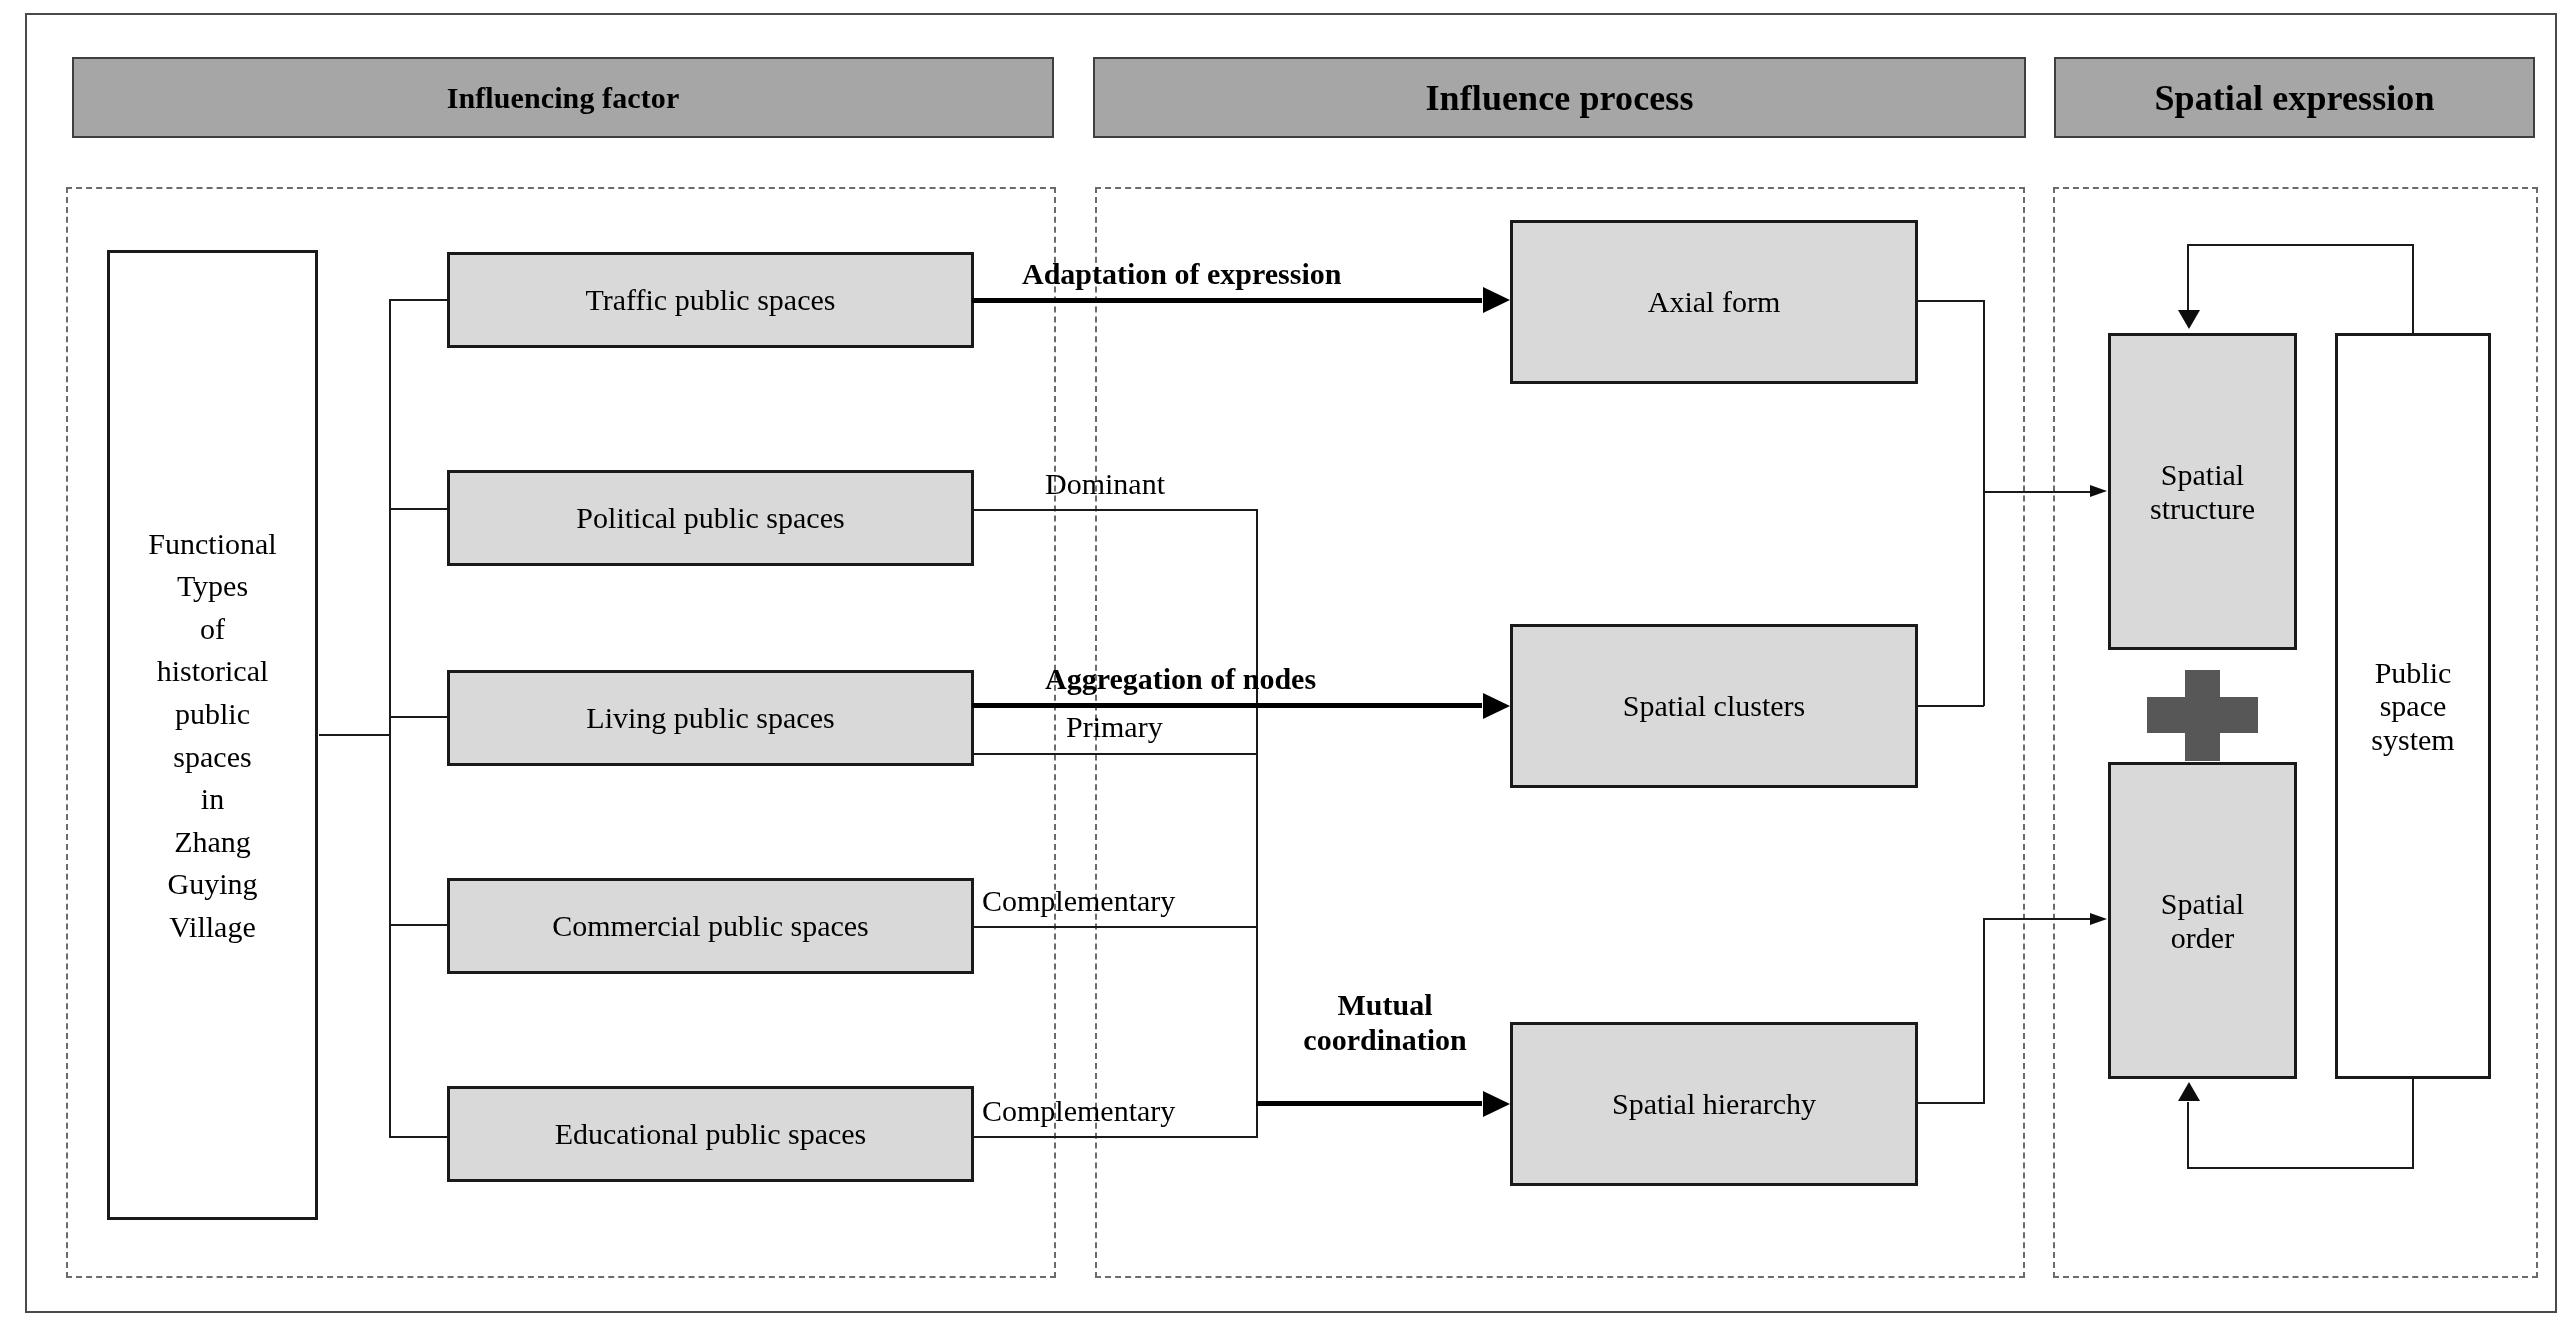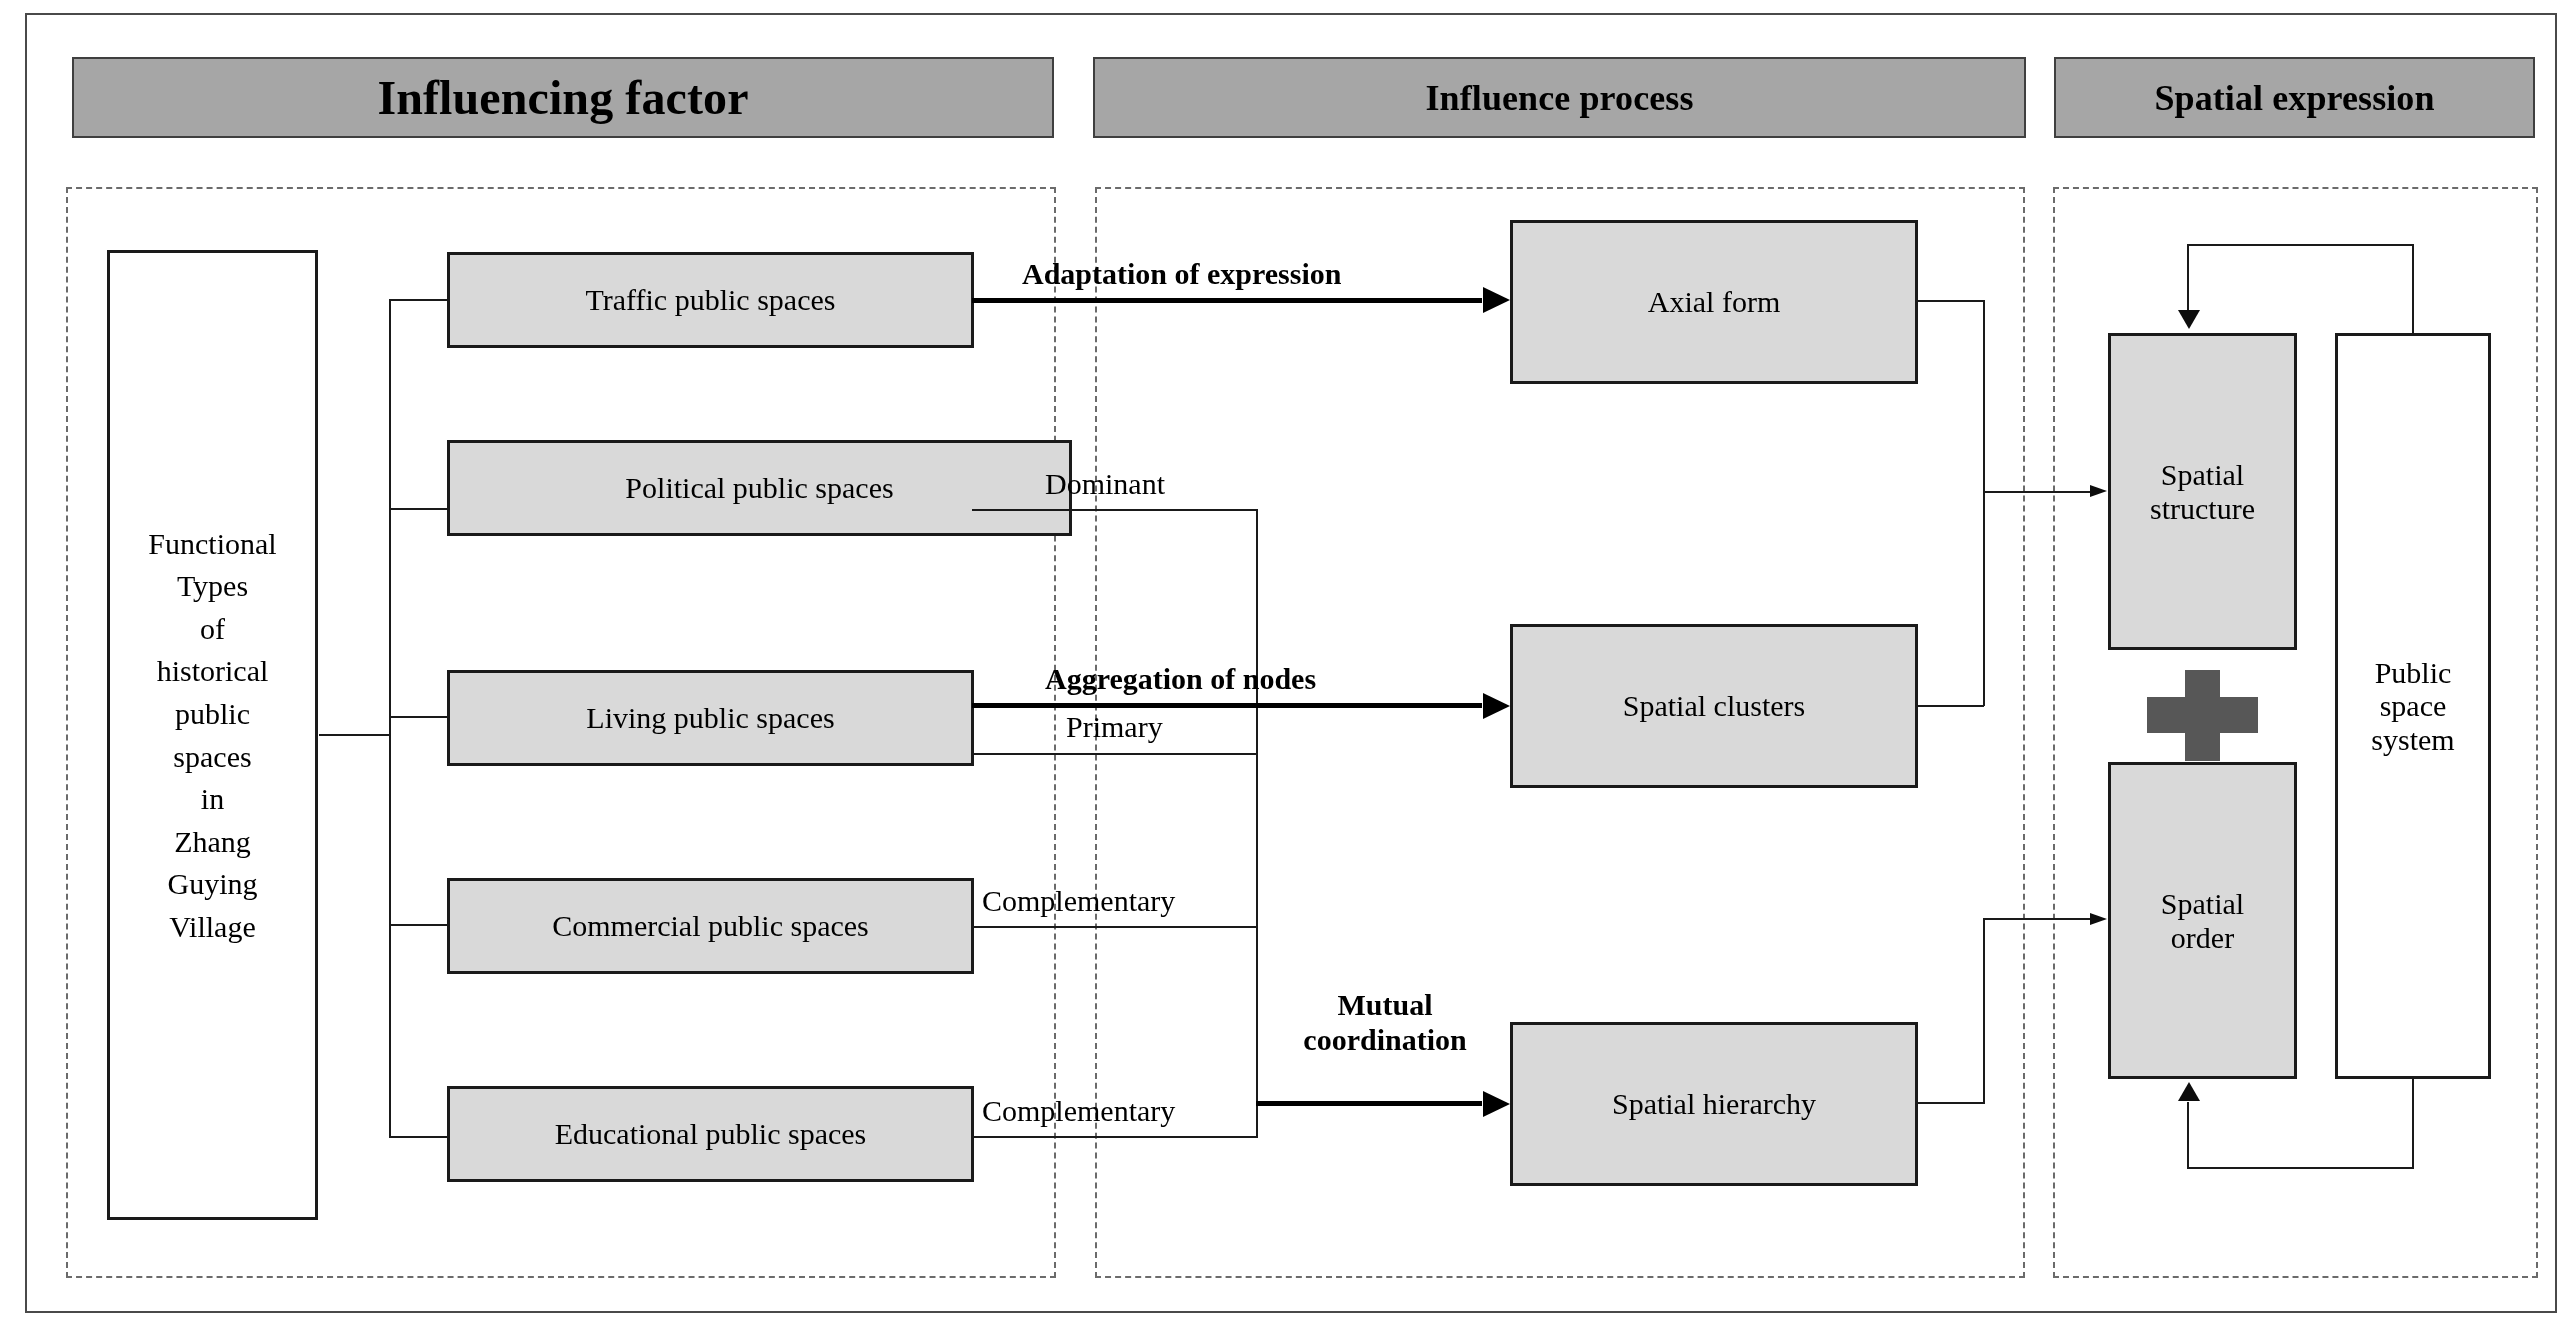--- a/index.html
+++ b/index.html
@@ -50,21 +50,21 @@
   .plus{position:absolute;}
   .plus i{position:absolute;background:#575757;display:block;}
 </style>
 </head>
 <body>
 
 <div id="stage">
 
   <div class="outer-frame"></div>
 
-  <div class="col-header" style="left:72px;top:57px;width:982px;height:81px;font-size:48px;">
+  <div class="col-header" style="left:72px;top:57px;width:982px;height:81px;font-size:30px;">
     <span>Influencing factor</span>
   </div>
   <div class="col-header" style="left:1093px;top:57px;width:933px;height:81px;font-size:36px;">
     <span>Influence process</span>
   </div>
   <div class="col-header" style="left:2054px;top:57px;width:481px;height:81px;font-size:36px;">
     <span>Spatial expression</span>
   </div>
 
   <div class="dashed-panel" style="left:66px;top:187px;width:990px;height:1091px;"></div>
@@ -82,21 +82,21 @@
       <span>in</span>
       <span>Zhang</span>
       <span>Guying</span>
       <span>Village</span>
     </div>
   </div>
 
   <div class="nbox grey" style="left:447px;top:252px;width:527px;height:96px;font-size:30px;">
     <span>Traffic public spaces</span>
   </div>
-  <div class="nbox grey" style="left:447px;top:440px;width:625px;height:96px;font-size:30px;text-align:center;">
+  <div class="nbox grey" style="left:447px;top:470px;width:527px;height:96px;font-size:30px;text-align:center;">
     <span>Political public spaces</span>
   </div>
   <div class="nbox grey" style="left:447px;top:670px;width:527px;height:96px;font-size:30px;">
     <span>Living public spaces</span>
   </div>
   <div class="nbox grey" style="left:447px;top:878px;width:527px;height:96px;font-size:30px;">
     <span>Commercial public spaces</span>
   </div>
   <div class="nbox grey" style="left:447px;top:1086px;width:527px;height:96px;font-size:30px;">
     <span>Educational public spaces</span>

